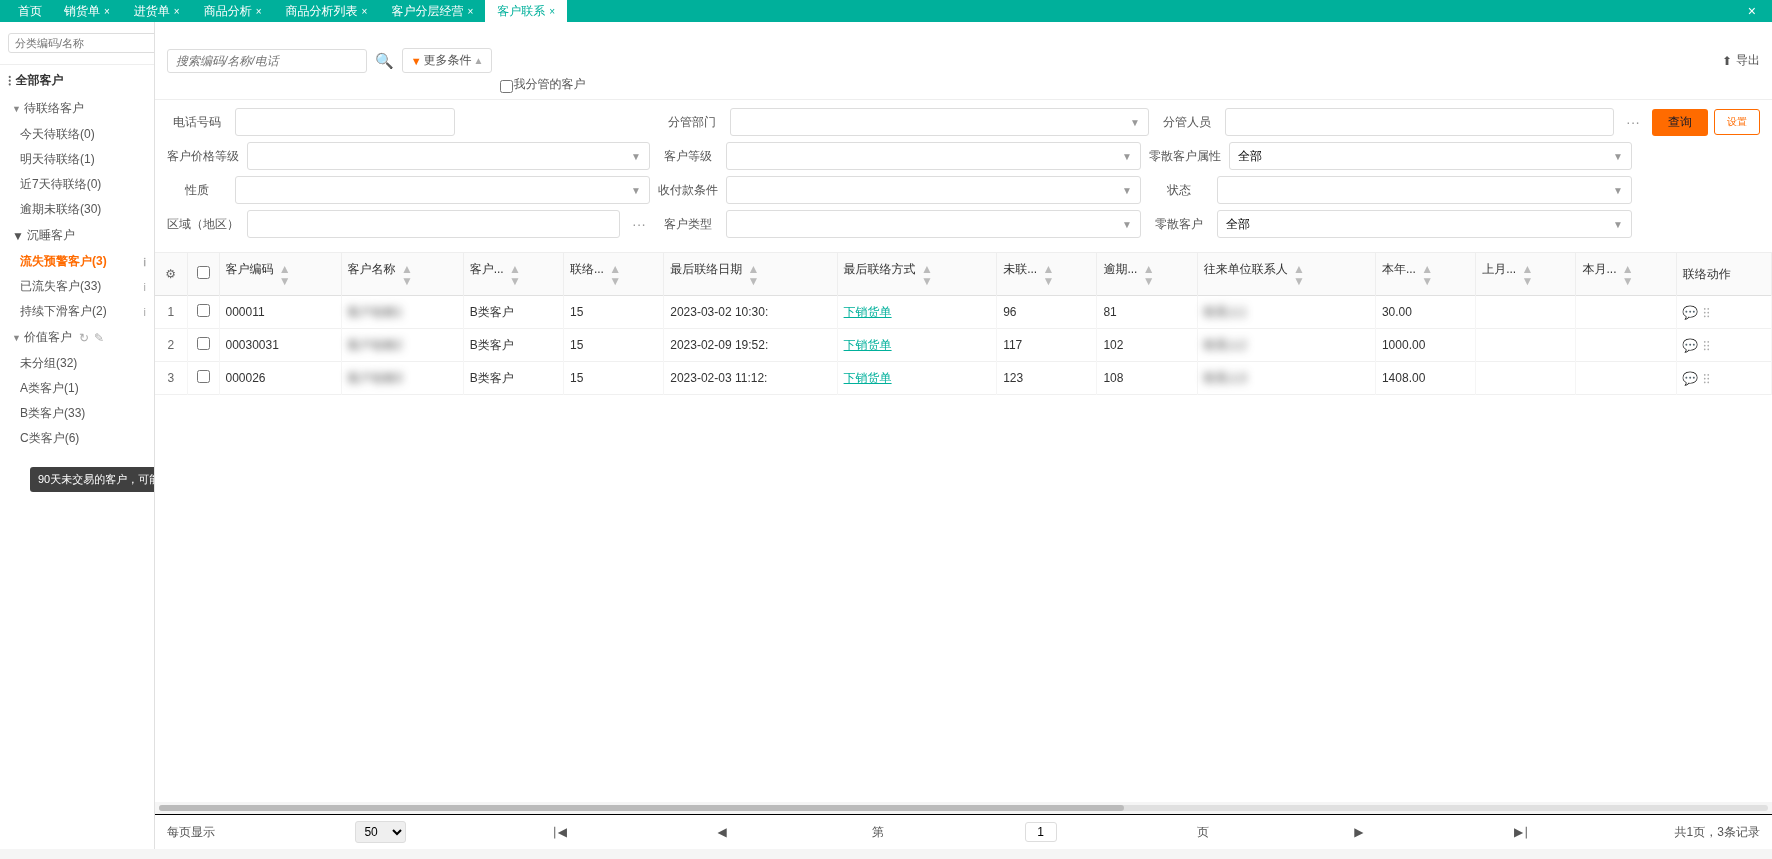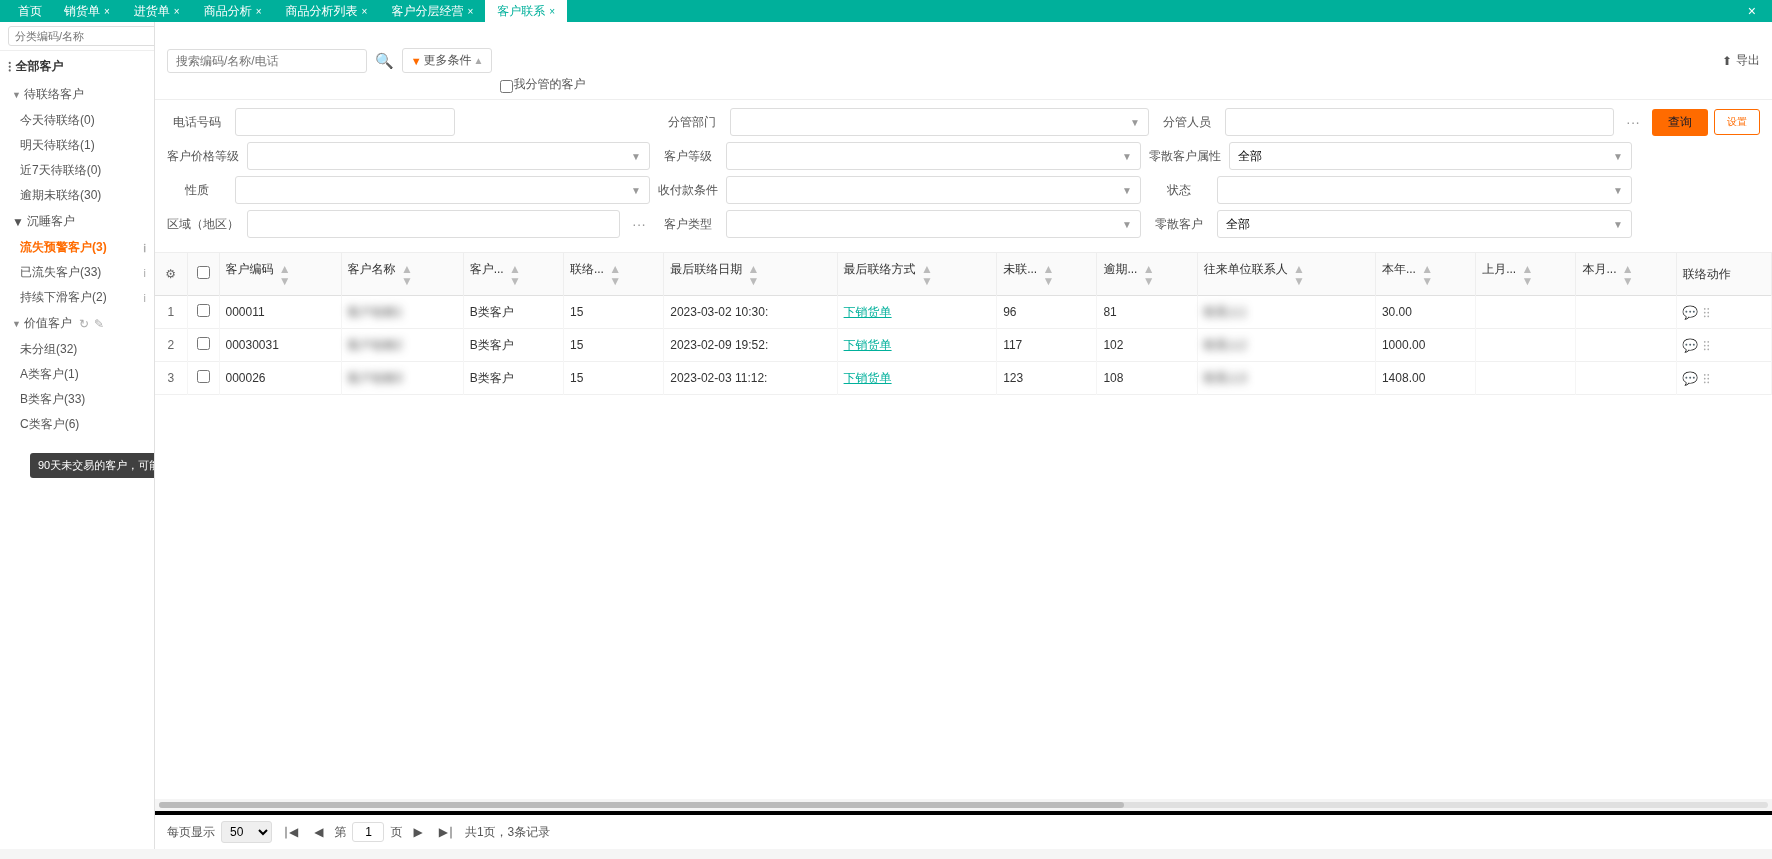--- a/index.html
+++ b/index.html
@@ -61,21 +61,21 @@
       background: #fff;
       border-right: 1px solid #e0e0e0;
       display: flex;
       flex-direction: column;
       overflow-y: auto;
       flex-shrink: 0;
     }
     .sidebar-search {
       display: flex;
       align-items: center;
-      padding: 4px 8px;
+      padding: 11px 8px;
       border-bottom: 1px solid #eee;
       gap: 4px;
     }
     .sidebar-search input {
       flex: 1;
       border: 1px solid #ddd;
       border-radius: 3px;
       padding: 3px 6px;
       font-size: 11px;
       outline: none;
@@ -179,20 +179,21 @@
       border-bottom: 1px solid #eee;
       gap: 8px;
     }
     .filter-bar input {
       border: 1px solid #ddd;
       border-radius: 3px;
       padding: 4px 8px;
       font-size: 12px;
       width: 200px;
       outline: none;
+      font-style: italic;
     }
     .filter-bar .search-btn {
       color: #ff6b00;
       font-size: 15px;
       cursor: pointer;
     }
     .filter-bar .more-conditions {
       display: flex;
       align-items: center;
       gap: 2px;
@@ -399,24 +400,24 @@
       width: 60%;
       height: 6px;
       background: #bbb;
       border-radius: 3px;
     }
 
     
     .pagination-bar {
       display: flex;
       align-items: center;
-      justify-content: flex-start;
+      justify-content: space-between;
       padding: 6px 12px;
       background: #fff;
-      border-top: 4px solid #000000;
+      border-top: 1px solid #000000;
       gap: 6px;
       font-size: 12px;
       color: #555;
     }
     .pagination-bar .page-size-select {
       border: 1px solid #ddd;
       border-radius: 3px;
       padding: 2px 4px;
       font-size: 12px;
     }

